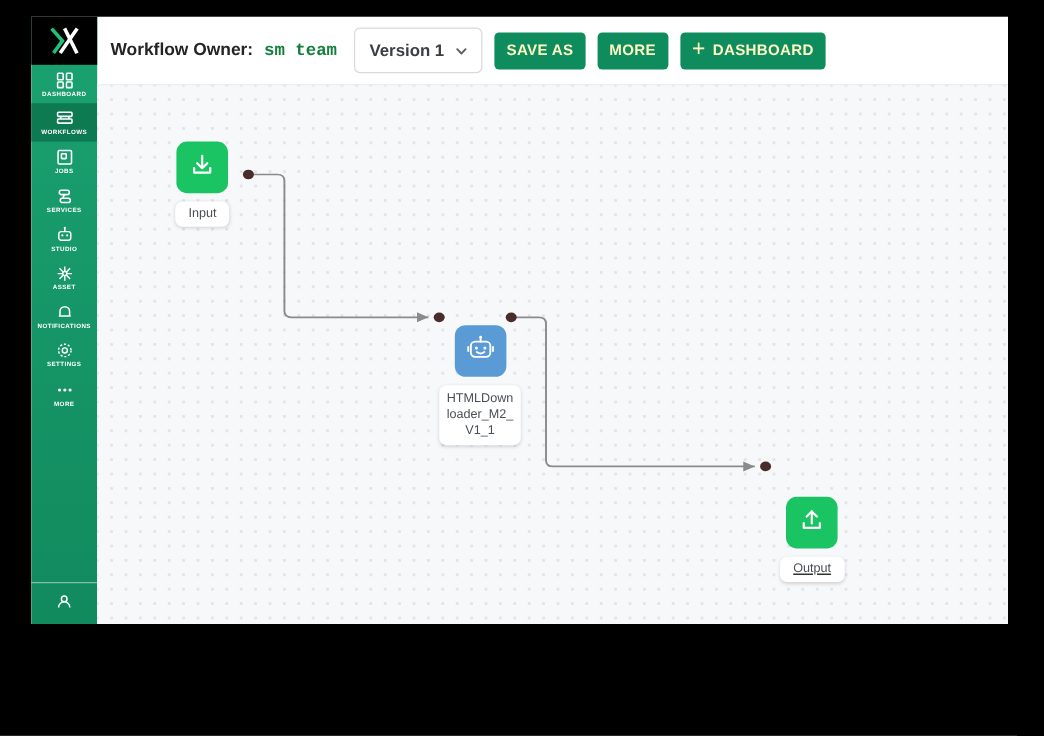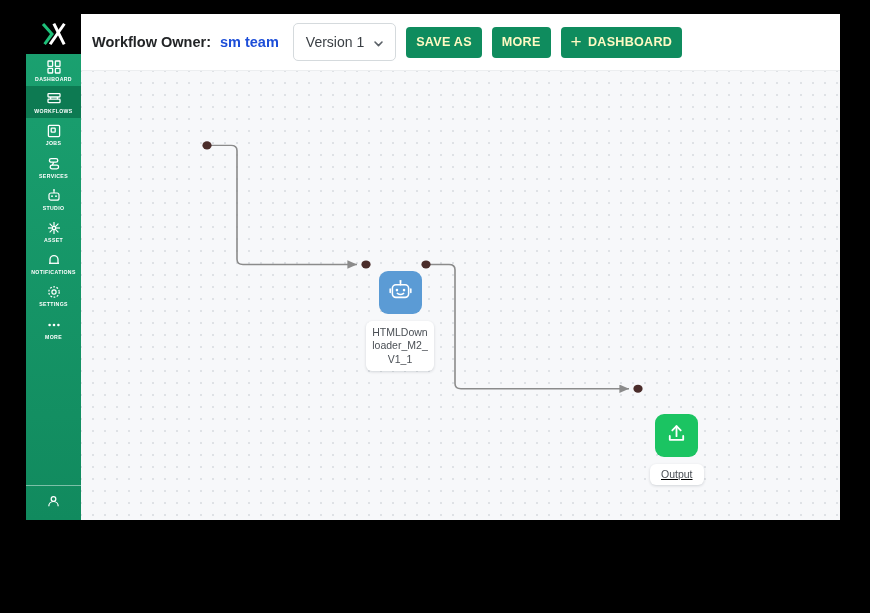--- a/index.html
+++ b/index.html
@@ -95,41 +95,42 @@
     white-space: nowrap;
   }
   .owner-label {
     font-size: 14.5px;
     font-weight: 700;
     color: #222426;
   }
   .owner-value {
     font-size: 14.5px;
     font-weight: 700;
-    color: #1d4ed8;
+    color: #15803d;
+    font-family: Liberation Mono, monospace;
   }
 
   .version-select {
     margin-left: 4px;
     height: 38px;
     min-width: 99px;
     border: 1px solid #d5dadd;
     border-radius: 5px;
     background: #ffffff;
     display: flex;
     align-items: center;
     justify-content: space-between;
     gap: 8px;
     padding: 0 10px 0 12px;
     cursor: pointer;
   }
   .version-text {
     font-size: 14px;
     color: #3a3f44;
-    font-weight: 400;
+    font-weight: 700;
   }
   .chev { width: 13px; height: 13px; display:block; }
 
   .btn {
     height: 31px;
     border: none;
     border-radius: 4px;
     background: #0f8c5e;
     color: #fef9c3;
     font-family: "Liberation Sans", sans-serif;
@@ -366,20 +367,32 @@
 
         <path d="M126 85 L150 85 Q156 85 156 91 L156 215 Q156 221 162 221 L276 221" stroke="#8b8b8b" stroke-width="1.6" fill="none" marker-end="url(#arrow)"></path>
         <circle cx="126" cy="85" r="4.6" fill="#4a2c2a"></circle>
         <circle cx="285" cy="221" r="4.6" fill="#4a2c2a"></circle>
 
         <path d="M345 221 L368 221 Q374 221 374 227 L374 357 Q374 363 380 363 L548 363" stroke="#8b8b8b" stroke-width="1.6" fill="none" marker-end="url(#arrow)"></path>
         <circle cx="345" cy="221" r="4.6" fill="#4a2c2a"></circle>
         <circle cx="557" cy="363" r="4.6" fill="#4a2c2a"></circle>
       </svg>
 
+      <div class="node" style="left:65px; top:47px;">
+        <div class="node-box io">
+          <span>
+            <svg width="23" height="23" viewBox="0 0 24 24" fill="none" stroke="#ffffff" stroke-width="1.9" stroke-linecap="round" stroke-linejoin="round">
+              <line x1="12" y1="4" x2="12" y2="14.4"></line>
+              <polyline points="7.6,10.4 12,14.8 16.4,10.4"></polyline>
+              <polyline points="5,14.6 5,18.6 19,18.6 19,14.6"></polyline>
+            </svg>
+          </span>
+        </div>
+        <div class="node-label">Input</div>
+      </div>
 
       <div class="node" style="left:285px; top:200px;align-items:center;">
         <div class="node-box task">
           <span>
             <svg width="25" height="25" viewBox="0 0 24 24" fill="none" stroke="#ffffff" stroke-width="1.5" stroke-linecap="round" stroke-linejoin="round">
               <circle cx="12" cy="2.9" r="1.1" fill="#ffffff" stroke="none"></circle>
               <line x1="12" y1="4" x2="12" y2="6.4"></line>
               <rect x="4.2" y="6.4" width="15.6" height="12.2" rx="3.4"></rect>
               <circle cx="8.6" cy="11.6" r="1.25" fill="#ffffff" stroke="none"></circle>
               <circle cx="15.4" cy="11.6" r="1.25" fill="#ffffff" stroke="none"></circle>

